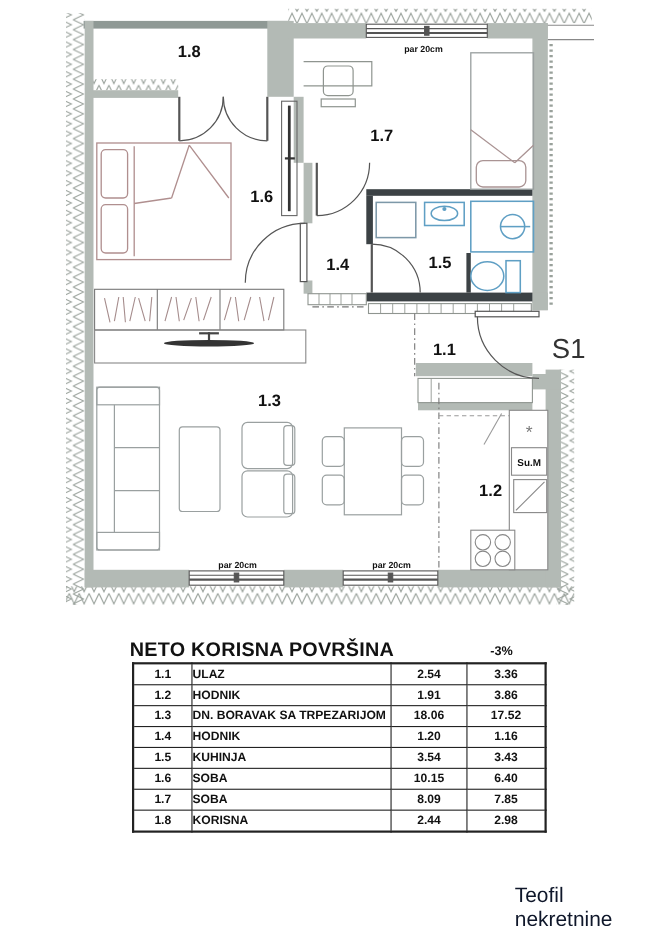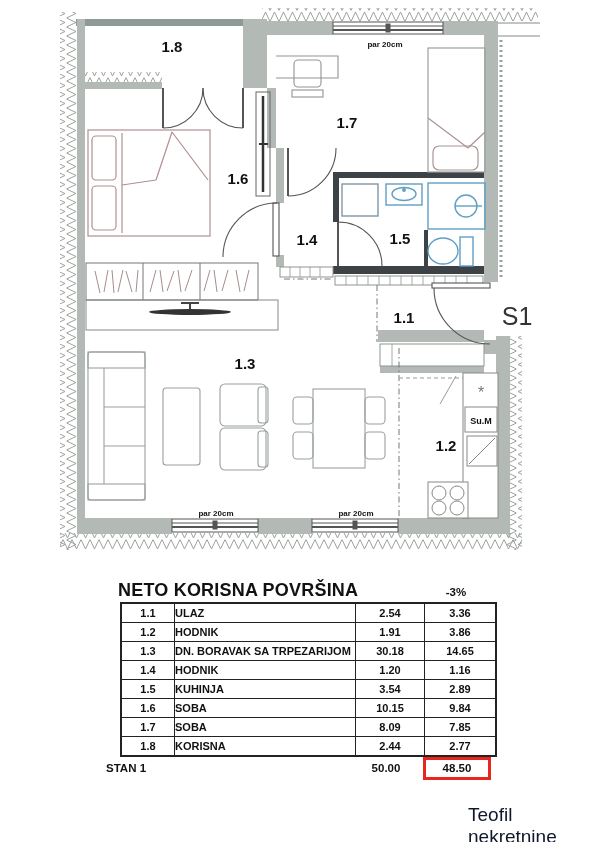--- a/index.html
+++ b/index.html
@@ -277,58 +277,53 @@
         </tr>
         <tr>
           <td class="c-num">1.2</td>
           <td class="c-name">HODNIK</td>
           <td class="c-a">1.91</td>
           <td class="c-r">3.86</td>
         </tr>
         <tr>
           <td class="c-num">1.3</td>
           <td class="c-name">DN. BORAVAK SA TRPEZARIJOM</td>
-          <td class="c-a">30.18</td>
-          <td class="c-r">14.65</td>
+          <td class="c-a">18.06</td>
+          <td class="c-r">17.52</td>
         </tr>
         <tr>
           <td class="c-num">1.4</td>
           <td class="c-name">HODNIK</td>
           <td class="c-a">1.20</td>
           <td class="c-r">1.16</td>
         </tr>
         <tr>
           <td class="c-num">1.5</td>
           <td class="c-name">KUHINJA</td>
           <td class="c-a">3.54</td>
-          <td class="c-r">2.89</td>
+          <td class="c-r">3.43</td>
         </tr>
         <tr>
           <td class="c-num">1.6</td>
           <td class="c-name">SOBA</td>
           <td class="c-a">10.15</td>
-          <td class="c-r">9.84</td>
+          <td class="c-r">6.40</td>
         </tr>
         <tr>
           <td class="c-num">1.7</td>
           <td class="c-name">SOBA</td>
           <td class="c-a">8.09</td>
           <td class="c-r">7.85</td>
         </tr>
         <tr>
           <td class="c-num">1.8</td>
           <td class="c-name">KORISNA</td>
           <td class="c-a">2.44</td>
-          <td class="c-r">2.77</td>
+          <td class="c-r">2.98</td>
         </tr>
       </tbody>
     </table>
 
-    <div class="total-row">
-      <span class="total-label">STAN 1</span>
-      <span class="total-area">50.00</span>
-      <span class="total-reduced-box">48.50</span>
-    </div>
   </div>
 
   <div class="agency">Teofil nekretnine</div>
 
 </div>
 
 </body></html>

